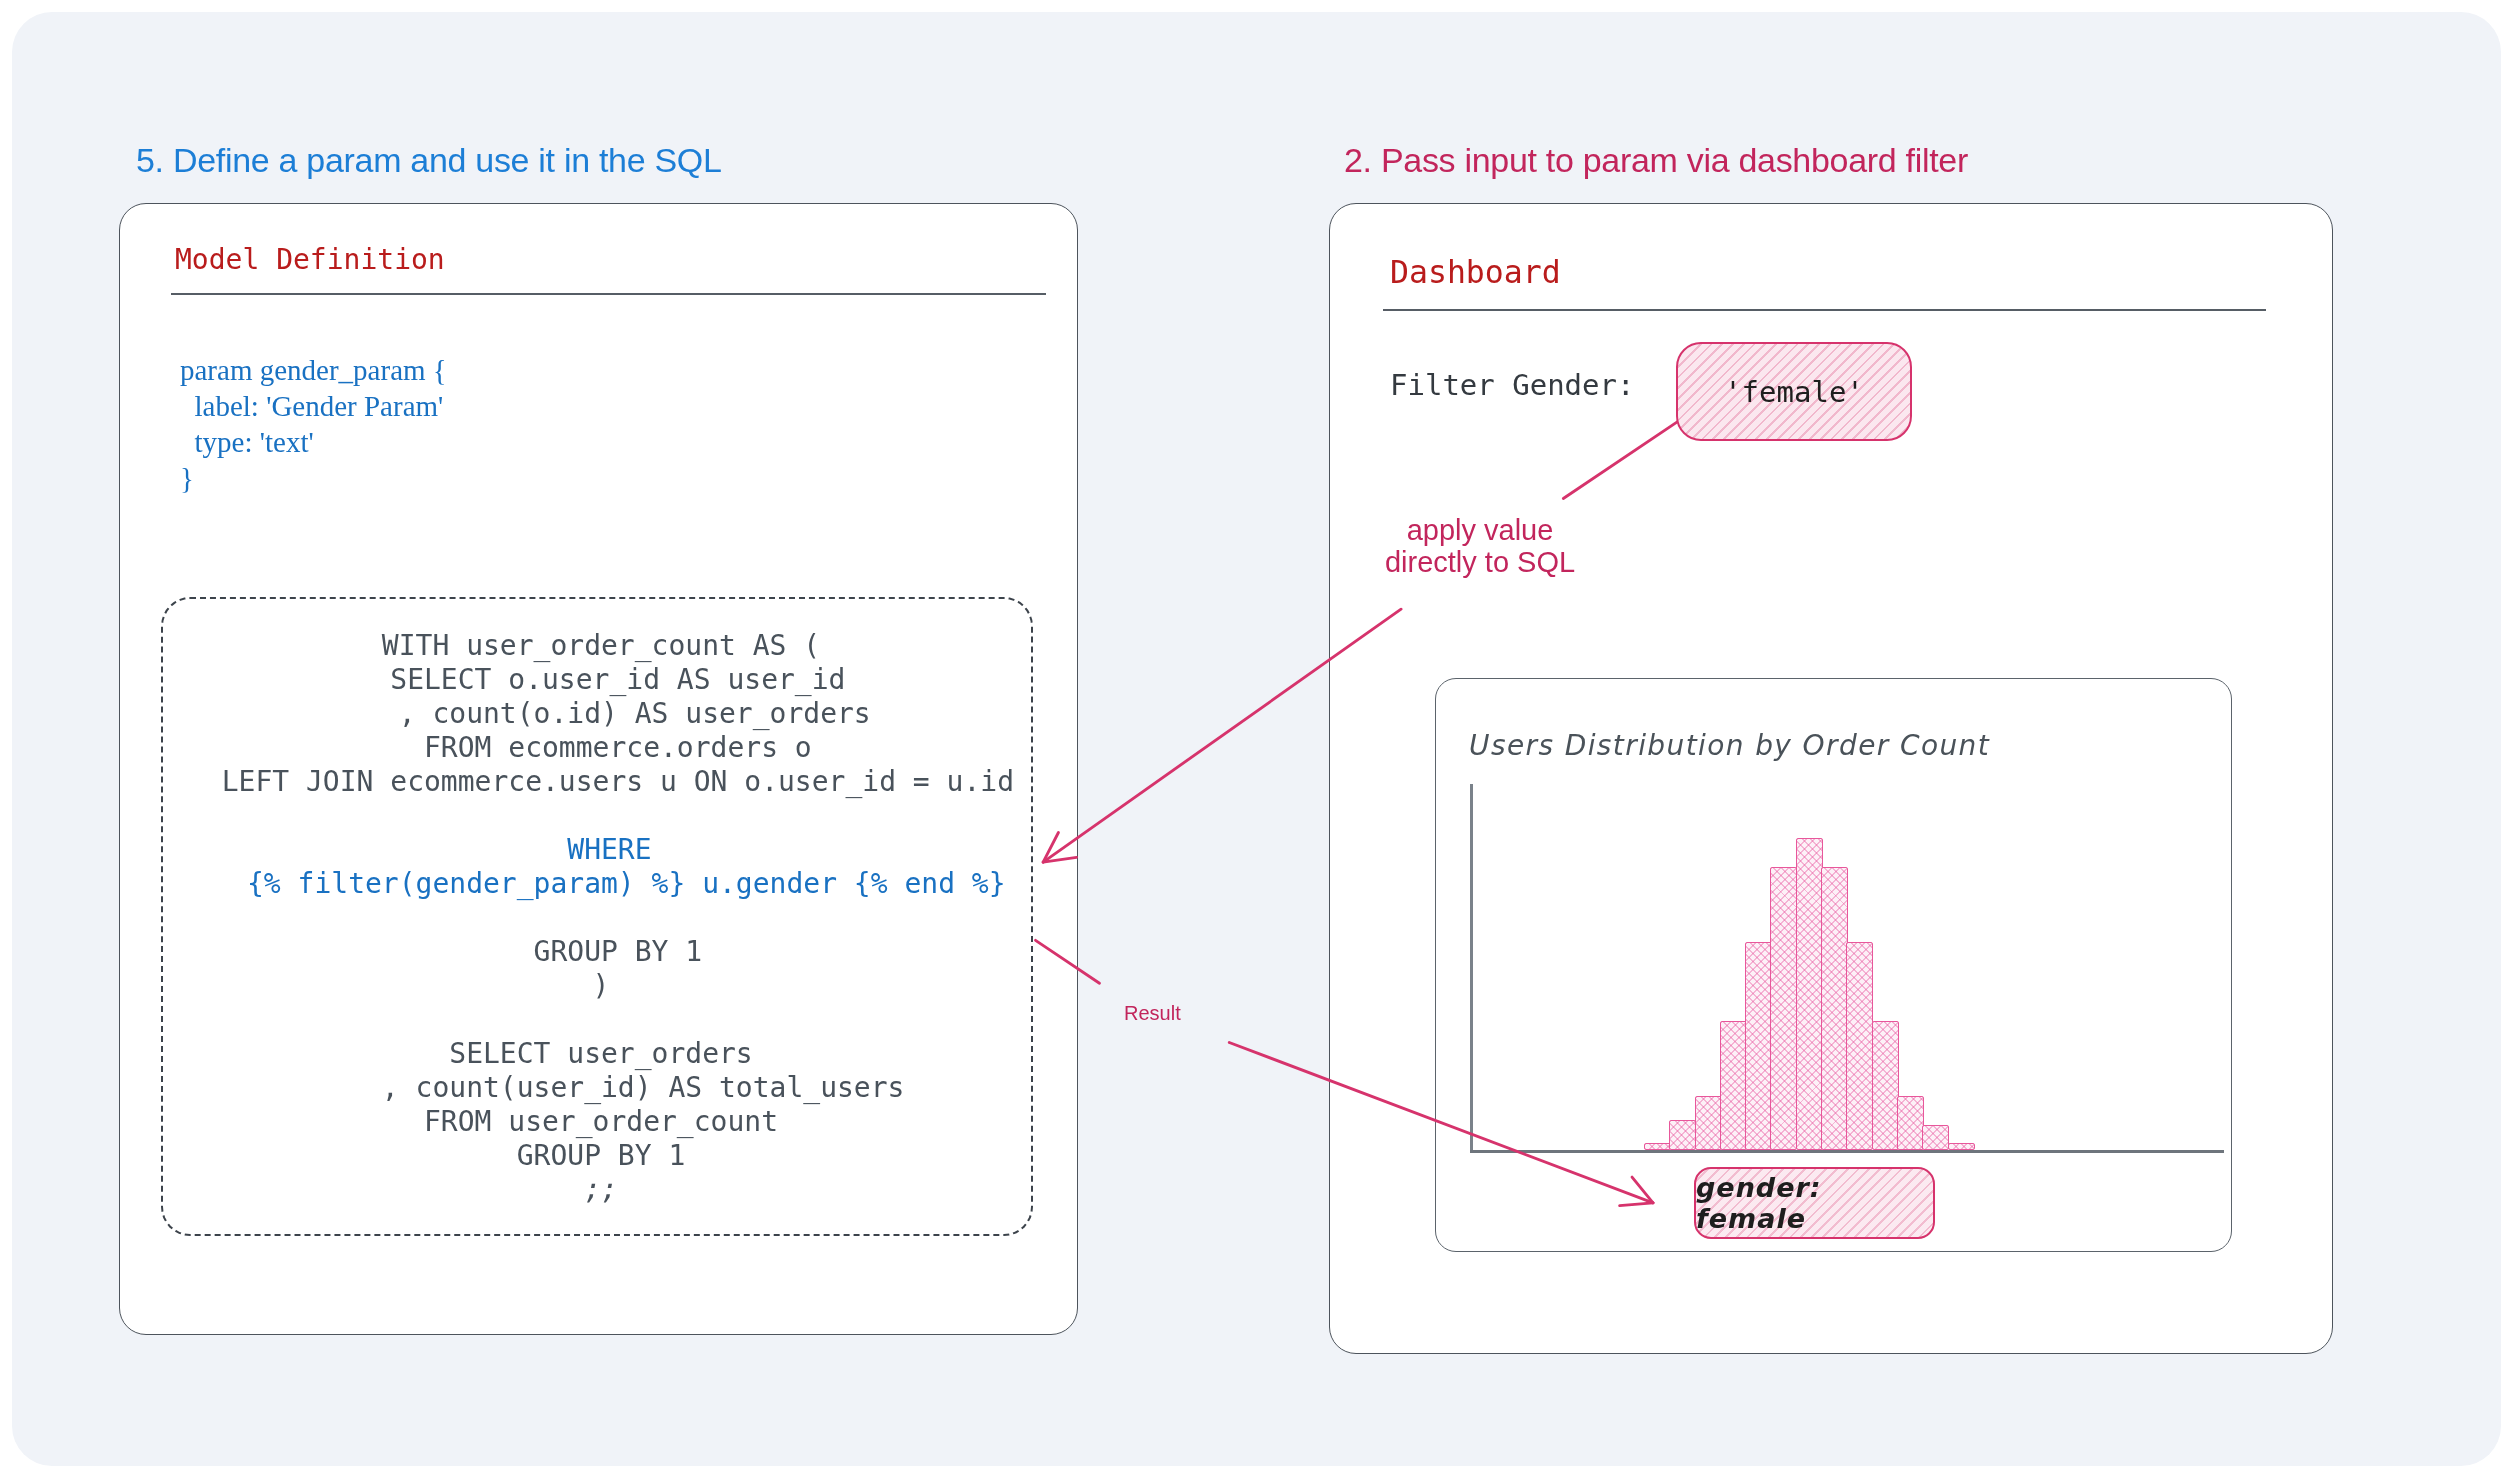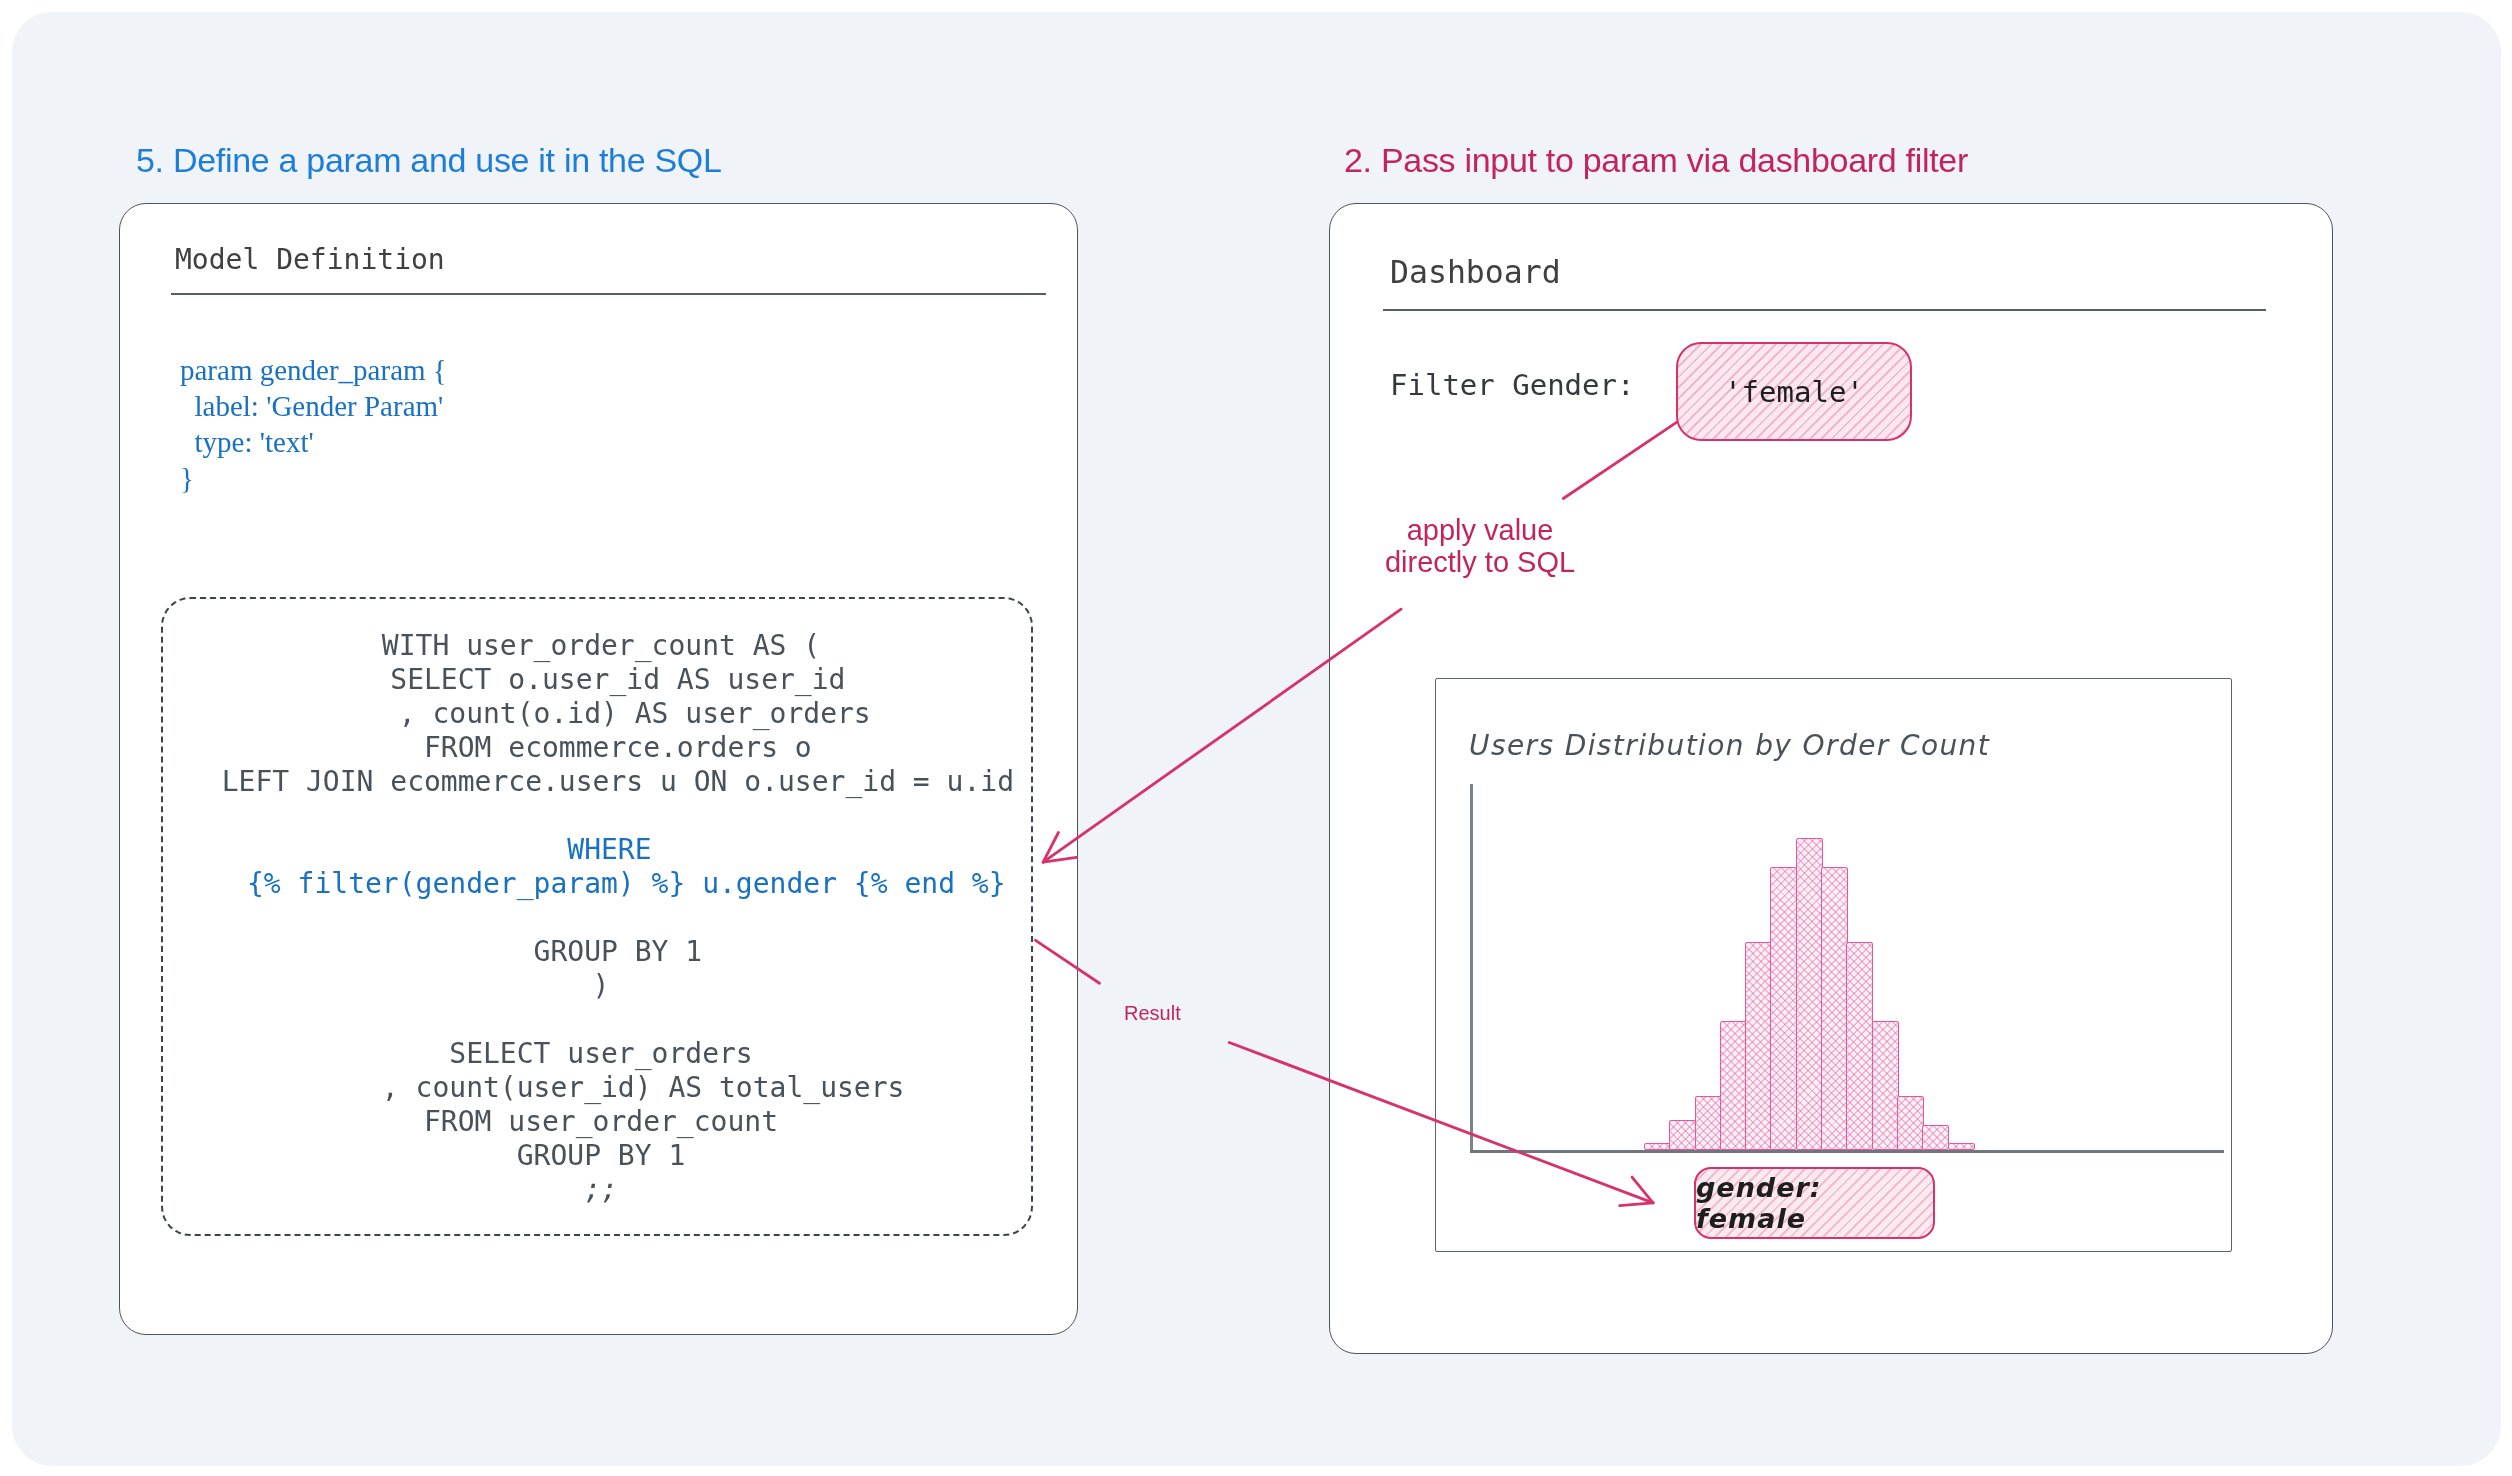--- a/index.html
+++ b/index.html
@@ -6,37 +6,37 @@
   .stage{position:relative;width:2512px;height:1477px;background:#ffffff;overflow:hidden;
          font-family:"Liberation Sans",sans-serif;color:#444d56;}
   .canvas{position:absolute;left:11.5px;top:11.5px;width:2489px;height:1454px;
           background:#f0f3f8;border-radius:40px;}
   .abs{position:absolute;}
   .heading{font-size:34px;letter-spacing:-0.3px;white-space:nowrap;}
   .heading-blue{color:#1c7ed6;}
   .heading-pink{color:#c2255c;}
   .panel{position:absolute;background:#ffffff;border:1.9px solid #4d545c;border-radius:27px;}
   .mono{font-family:"DejaVu Sans Mono","Liberation Mono",monospace;}
-  .panel-title{font-size:28px;color:#404040;white-space:nowrap;}
+  .panel-title{font-size:28px;color:#b91c1c;white-space:nowrap;}
   .divider{position:absolute;height:1.9px;background:#565d65;}
   pre.codeblock{margin:0;font-family:Liberation Serif, serif;
                 font-size:29px;line-height:36px;color:#1971c2;}
   .dashedbox{position:absolute;border:2.4px dashed #3c434b;border-radius:29px;}
   .sqlcode{font-size:28px;line-height:34px;color:#49525b;white-space:pre;}
   .sql-line{white-space:pre;min-height:34px;}
   .sql-line.hl{color:#1971c2;}
   .sql-line.it{font-style:italic;}
   .chip{position:absolute;border:2.4px solid #d6336c;border-radius:25px;
         background:
           repeating-linear-gradient(135deg, rgba(214,51,108,0.30) 0 1.9px, rgba(214,51,108,0.05) 1.9px 7.6px),
           #fdf1f6;
         display:flex;align-items:center;justify-content:center;}
   .chip-text{font-size:29px;color:#1e1e1e;}
   .annot{position:absolute;color:#c2255c;font-size:29px;text-align:center;line-height:31.5px;white-space:nowrap;}
-  .chart-card{position:absolute;background:#ffffff;border:1.9px solid #5b636b;border-radius:2px;}
+  .chart-card{position:absolute;background:#ffffff;border:1.9px solid #5b636b;border-radius:21px;}
   .hand{font-family:"DejaVu Sans",sans-serif;font-style:italic;letter-spacing:1.4px;}
   .chart-title{position:absolute;left:33px;top:50px;font-size:28px;color:#4a5259;white-space:nowrap;}
   .y-axis{position:absolute;left:34px;top:105px;width:2.9px;height:367px;background:#7a828a;}
   .x-axis{position:absolute;left:34px;top:471px;width:754px;height:2.9px;background:#6e757c;}
   .bars{position:absolute;left:208px;bottom:101px;width:344px;height:320px;}
   .bar{position:absolute;bottom:0;width:27px;box-sizing:border-box;
        border:1.9px solid #e8579b;border-radius:1.9px;
        background:
          repeating-linear-gradient(45deg, rgba(232,90,160,0.40) 0 1.4px, transparent 1.4px 5.7px),
          repeating-linear-gradient(135deg, rgba(232,90,160,0.40) 0 1.4px, transparent 1.4px 5.7px),

